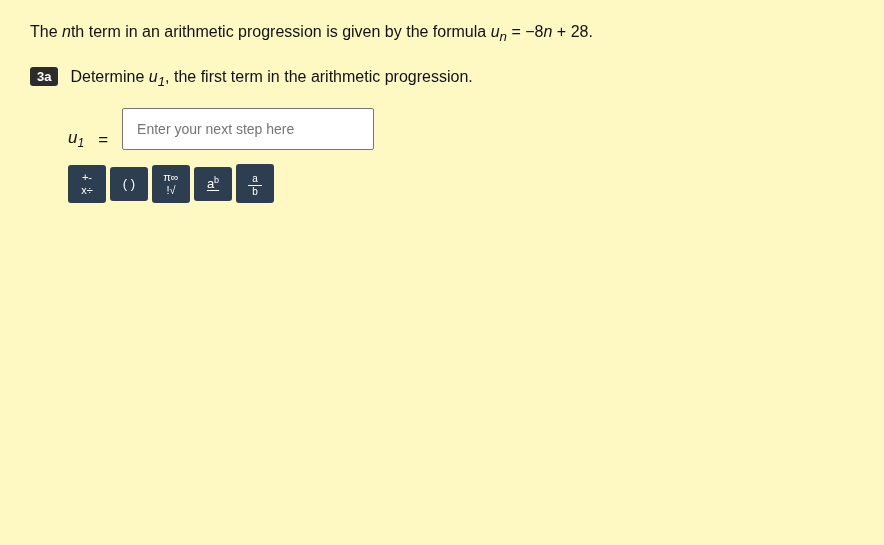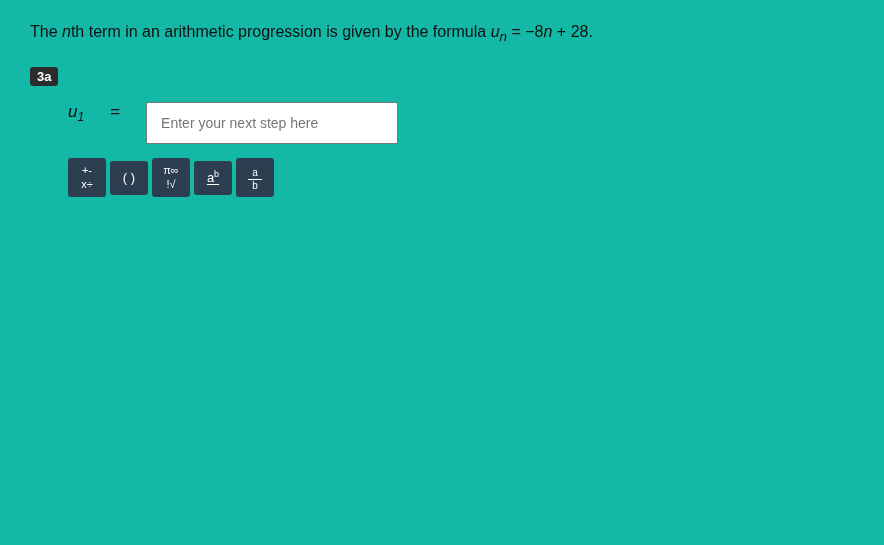--- a/index.html
+++ b/index.html
@@ -13,21 +13,21 @@
       height: 545px;
       background-color: #d6d8db;
       font-family: Georgia, 'Times New Roman', serif;
       overflow: hidden;
       position: relative;
     }
 
     .page-container {
       width: 884px;
       height: 545px;
-      background-color: #14b8a6;
+      background-color: #fef9c3;
       padding: 20px 30px;
     }
 
     .intro-text {
       font-size: 16px;
       color: #111;
       margin-bottom: 18px;
       font-family: Arial, sans-serif;
       line-height: 1.5;
     }
@@ -54,24 +54,24 @@
 
     .question-text {
       font-size: 16px;
       color: #111;
       font-family: Arial, sans-serif;
       line-height: 1.5;
     }
 
     .answer-row {
       display: flex;
-      align-items: flex-start;
+      align-items: flex-end;
       margin-left: 38px;
       margin-bottom: 14px;
-      gap: 20px;
+      gap: 8px;
     }
 
     .u1-label {
       font-size: 17px;
       color: #111;
       font-family: Arial, sans-serif;
     }
 
     .u1-label sub {
       font-size: 12px;
@@ -167,20 +167,23 @@
 
 <div class="page-container">
 
   <div class="intro-text">
     The <em>n</em>th term in an arithmetic progression is given by the formula
     <em>u<sub>n</sub></em> = −8<em>n</em> + 28.
   </div>
 
   <div class="question-block">
     <span class="question-badge">3a</span>
+    <div class="question-text">
+      Determine <em>u<sub>1</sub></em>, the first term in the arithmetic progression.
+    </div>
   </div>
 
   <div class="answer-row">
     <span class="u1-label">
       <em>u<sub>1</sub></em>
     </span>
     <span class="equals-sign">=</span>
     <input type="text" class="answer-input" placeholder="Enter your next step here" style="">
   </div>
 

